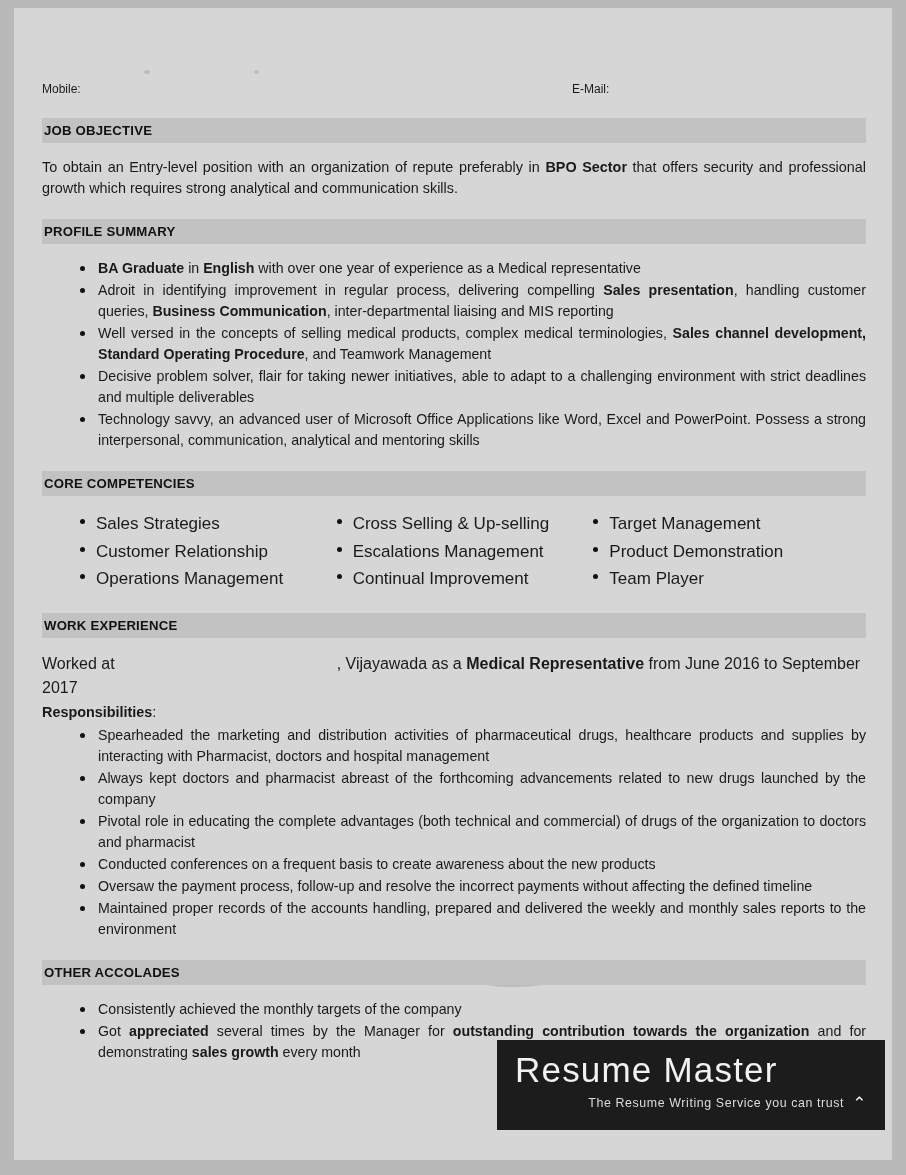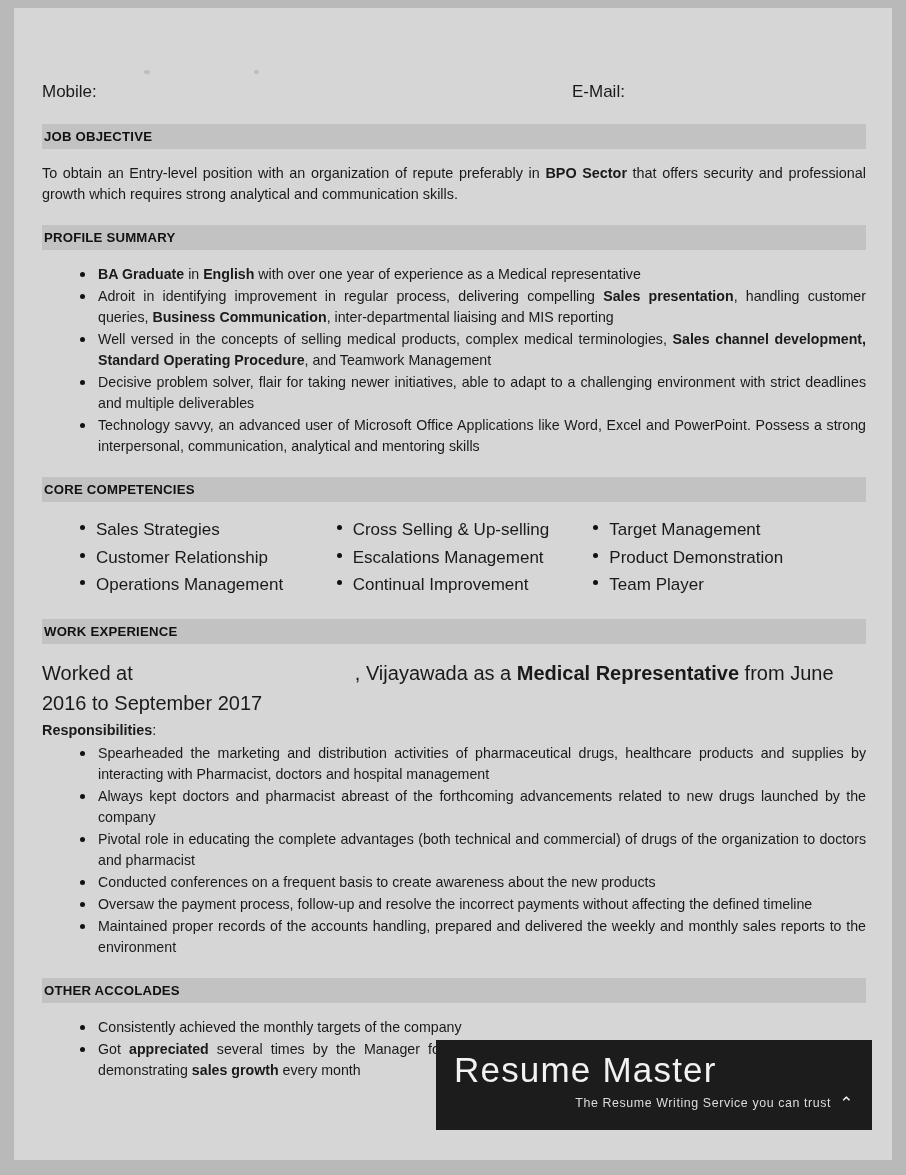--- a/index.html
+++ b/index.html
@@ -24,21 +24,21 @@
     padding: 0;
   }
   .inner {
     position: absolute;
     left: 28px;
     top: 74px;
     width: 824px;
   }
   .contact-row {
     display: flex;
-    font-size: 17px;
+    font-size: 12px;
     color: #1a1a1a;
     margin-bottom: 22px;
   }
   .contact-label-mobile {
     width: 530px;
   }
   .section-bar {
     background: #c2c2c2;
     font-size: 13.2px;
     font-weight: bold;
@@ -103,41 +103,41 @@
     content: "";
     position: absolute;
     left: -16px;
     top: 9px;
     width: 5px;
     height: 5px;
     border-radius: 50%;
     background: #111;
   }
   .workline {
-    font-size: 20px;
+    font-size: 16px;
     color: #1a1a1a;
     margin-bottom: 2px;
     line-height: 1.5;
   }
   .blank-company {
     display: inline-block;
     width: 222px;
   }
   .resp-label {
     font-size: 14.4px;
     color: #1a1a1a;
     margin-bottom: 3px;
     line-height: 1.4;
   }
   b { font-weight: bold; }
   .watermark {
     position: absolute;
-    right: 20px;
+    right: 7px;
     bottom: 30px;
-    width: 436px;
+    width: 388px;
     height: 90px;
     background: #1c1c1c;
     color: #fff;
     box-sizing: border-box;
     padding: 12px 18px 8px 18px;
   }
   .wm-title {
     font-size: 35px;
     letter-spacing: 1.2px;
     font-weight: normal;

